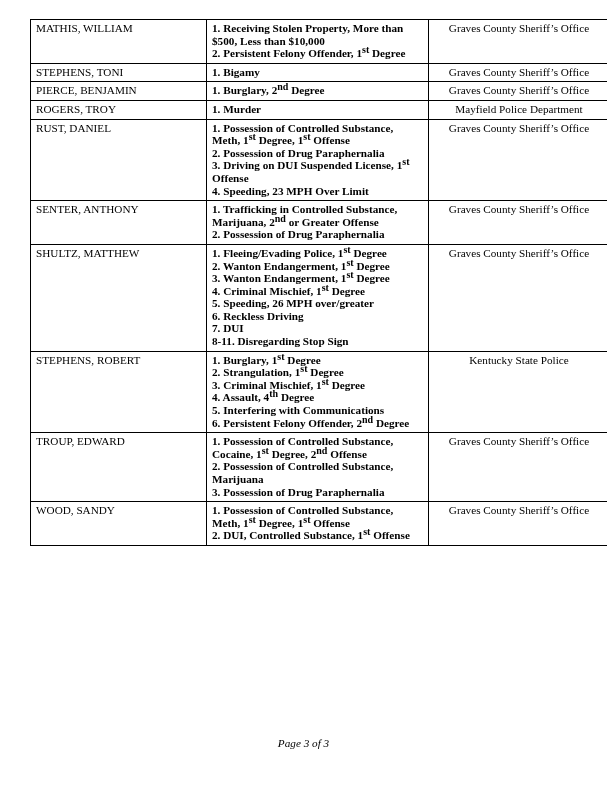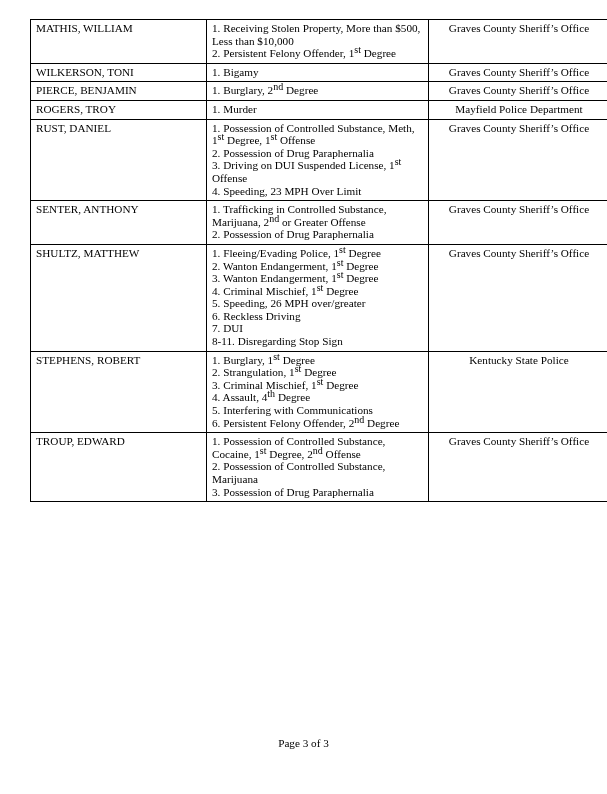--- a/index.html
+++ b/index.html
@@ -36,61 +36,62 @@
     border: 1px solid #000;
   }
   table.charges td {
     border: 1px solid #000;
     vertical-align: top;
     padding: 2px 4px 3px 5px;
     font-size: 11.2px;
     line-height: 12.6px;
   }
   td.col-name { width: 166px; }
-  td.col-charges { width: 212px; }
+  td.col-charges { width: 212px; font-weight: bold; }
   td.col-agency {
     width: 170px;
     text-align: center;
     padding-left: 4px;
     padding-right: 4px;
   }
   .charge-line { white-space: normal; }
   sup {
     font-size: 10px;
     line-height: 0;
     vertical-align: 3.6px;
   }
   .footer {
     position: absolute;
     left: 0;
     top: 737px;
     width: 607px;
     text-align: center;
     font-size: 11.2px;
     line-height: 13px;
+    font-style: italic;
   }
 </style>
 </head>
 <body>
 
 <div class="page">
 
   <div class="table-wrap">
     <table class="charges">
       <tbody>
           <tr>
             <td class="col-name">MATHIS, WILLIAM</td>
             <td class="col-charges">
               <div class="charge-line">1. Receiving Stolen Property, More than $500, Less than $10,000</div>
               <div class="charge-line">2. Persistent Felony Offender, 1<sup>st</sup> Degree</div>
             </td>
             <td class="col-agency">Graves County Sheriff’s Office</td>
           </tr>
           <tr>
-            <td class="col-name">WILKERSON, TONI</td>
+            <td class="col-name">STEPHENS, TONI</td>
             <td class="col-charges">
               <div class="charge-line">1. Bigamy</div>
             </td>
             <td class="col-agency">Graves County Sheriff’s Office</td>
           </tr>
           <tr>
             <td class="col-name">PIERCE, BENJAMIN</td>
             <td class="col-charges">
               <div class="charge-line">1. Burglary, 2<sup>nd</sup> Degree</div>
             </td>
@@ -149,19 +150,27 @@
           </tr>
           <tr>
             <td class="col-name">TROUP, EDWARD</td>
             <td class="col-charges">
               <div class="charge-line">1. Possession of Controlled Substance, Cocaine, 1<sup>st</sup> Degree, 2<sup>nd</sup> Offense</div>
               <div class="charge-line">2. Possession of Controlled Substance, Marijuana</div>
               <div class="charge-line">3. Possession of Drug Paraphernalia</div>
             </td>
             <td class="col-agency">Graves County Sheriff’s Office</td>
           </tr>
+          <tr>
+            <td class="col-name">WOOD, SANDY</td>
+            <td class="col-charges">
+              <div class="charge-line">1. Possession of Controlled Substance, Meth, 1<sup>st</sup> Degree, 1<sup>st</sup> Offense</div>
+              <div class="charge-line">2. DUI, Controlled Substance, 1<sup>st</sup> Offense</div>
+            </td>
+            <td class="col-agency">Graves County Sheriff’s Office</td>
+          </tr>
         </tbody>
     </table>
   </div>
 
   <div class="footer">Page 3 of 3</div>
 
 </div>
 
 </body></html>

